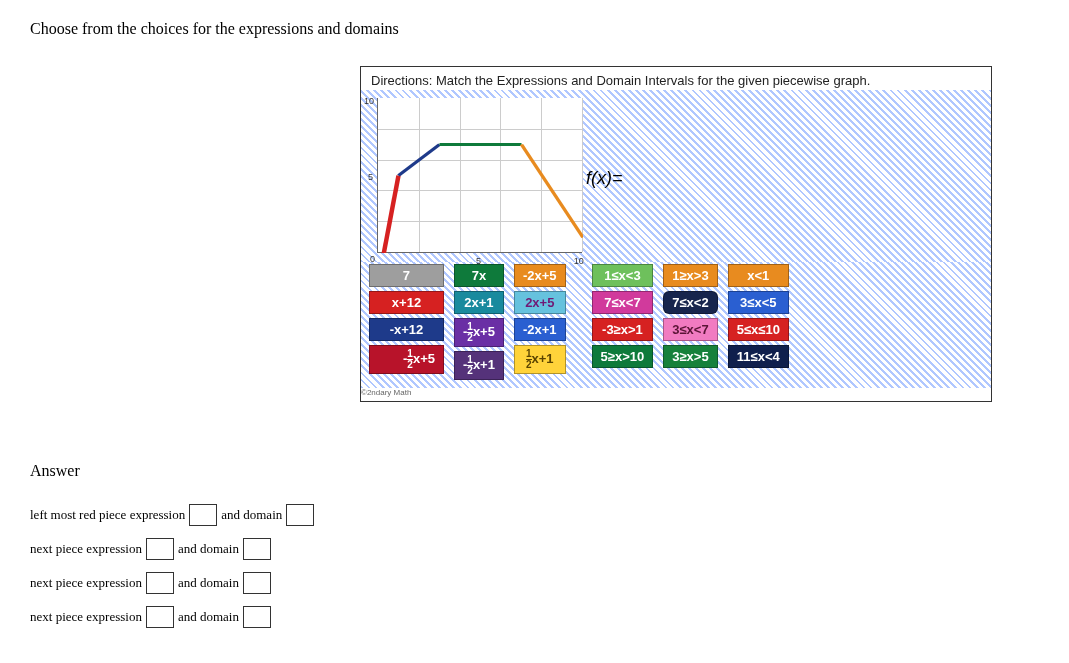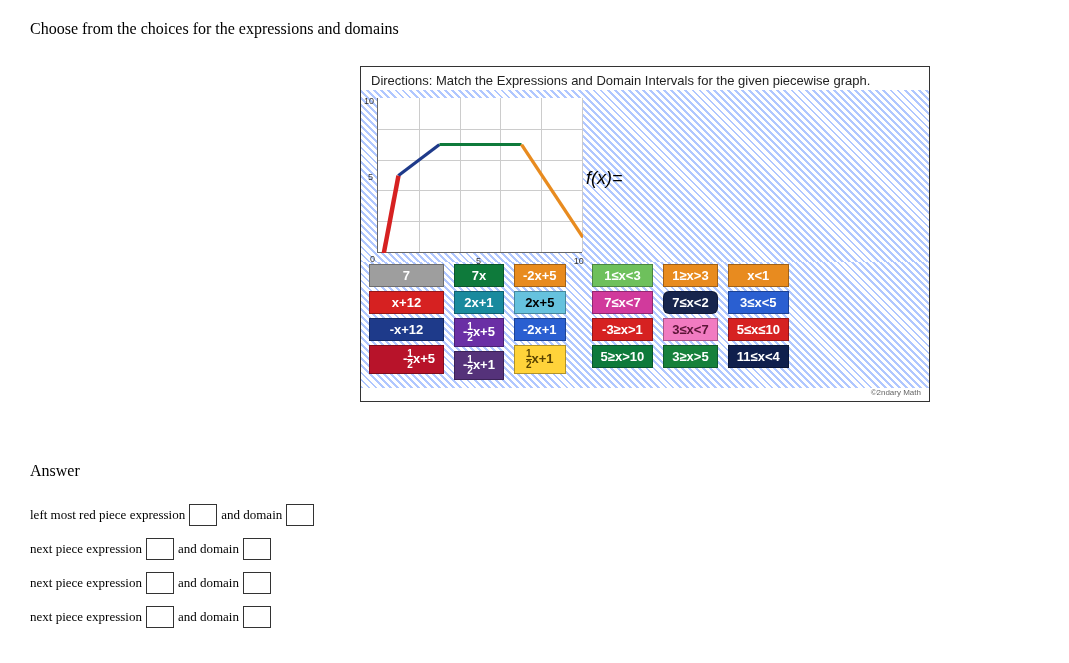--- a/index.html
+++ b/index.html
@@ -1,19 +1,19 @@
 <!DOCTYPE html>
 <html><head>
 <meta charset="utf-8">
 <style>
   * { box-sizing: border-box; margin: 0; padding: 0; }
   body { font-family: Georgia, 'Times New Roman', serif; background: #fff; padding: 20px 30px; width: 1069px; }
   .prompt { font-size: 16px; margin-bottom: 28px; }
   .figure-wrap { margin-left: 330px; margin-bottom: 60px; }
-  .figure { border: 1px solid #333; width: 570px; background: #fff; font-family: Arial, Helvetica, sans-serif; }
+  .figure { border: 1px solid #333; width: 632px; background: #fff; font-family: Arial, Helvetica, sans-serif; }
   .directions { font-size: 13px; padding: 6px 10px 2px 10px; color: #222; }
   .panel { display: flex; padding: 4px 8px 8px 8px; position: relative; flex-wrap: wrap; }
   .hatch {
     background-image: repeating-linear-gradient(45deg, #b0c7ff 0, #b0c7ff 2px, #fff 2px, #fff 5px);
   }
   .graph-area { width: 205px; height: 155px; position: relative; background:#fff; border-left:1px solid #666; border-bottom:1px solid #666; margin:4px 0 0 8px;}
   .gridv, .gridh { position:absolute; background:#ccc; }
   .gridv { width:1px; height:100%; top:0; }
   .gridh { height:1px; width:100%; left:0; }
   .axis-lbl { position:absolute; font-size:9px; color:#333; }
@@ -30,31 +30,31 @@
   .tile .fr .n, .tile .fr .d { display:block; font-size:10px; line-height:10px; }
   .tile .fr .n { border-bottom:1px solid #fff; }
   .grey   { background:#9e9e9e; }
   .red    { background:#d62121; }
   .dblue  { background:#1e3a8a; }
   .crims  { background:#b8132a;padding-left:33px; }
   .green  { background:#0e7a3b; }
   .teal   { background:#198a9e; }
   .purple { background:#6a2fa5; }
   .dpurp  { background:#55327a; }
-  .cyan   { background:#66c2de; color:#000000; }
+  .cyan   { background:#66c2de; color:#701a75; }
   .orange { background:#e88b1f; }
   .blue   { background:#2a5fd1; }
   .yell   { background:#ffd33a; color:#5a4400; }
   .lgreen { background:#6ec05c; }
   .magenta{ background:#d13a9c; }
   .navy   { background:#17254d;border-radius:6px; }
   .pink   { background:#f17bc1; color:#5a1436;}
   .bgreen { background:#16813b; }
   .dnavy  { background:#0f1f4d; }
-  .credit { font-size:8px; text-align:right; padding:0 8px 4px 0; color:#666; font-family:Arial,sans-serif;}
+  .credit { font-size:8px; padding:0 8px 4px 0; color:#666; font-family:Arial,sans-serif;}
   .answer-h { font-size:16px; margin:40px 0 24px 0; font-family: Georgia, serif;}
   .ans-rows { font-family: Liberation Serif, serif; font-size:13px; }
   .ans-row { margin-bottom:12px; display:flex; align-items:center; gap:4px; flex-wrap:wrap;}
   .box { display:inline-block; width:28px; height:22px; border:1px solid #333; background:#fff; vertical-align:middle; }
   svg.plot { position:absolute; top:0; left:0; }
 </style>
 </head>
 <body>
 
 <div class="prompt">Choose from the choices for the expressions and domains</div>

